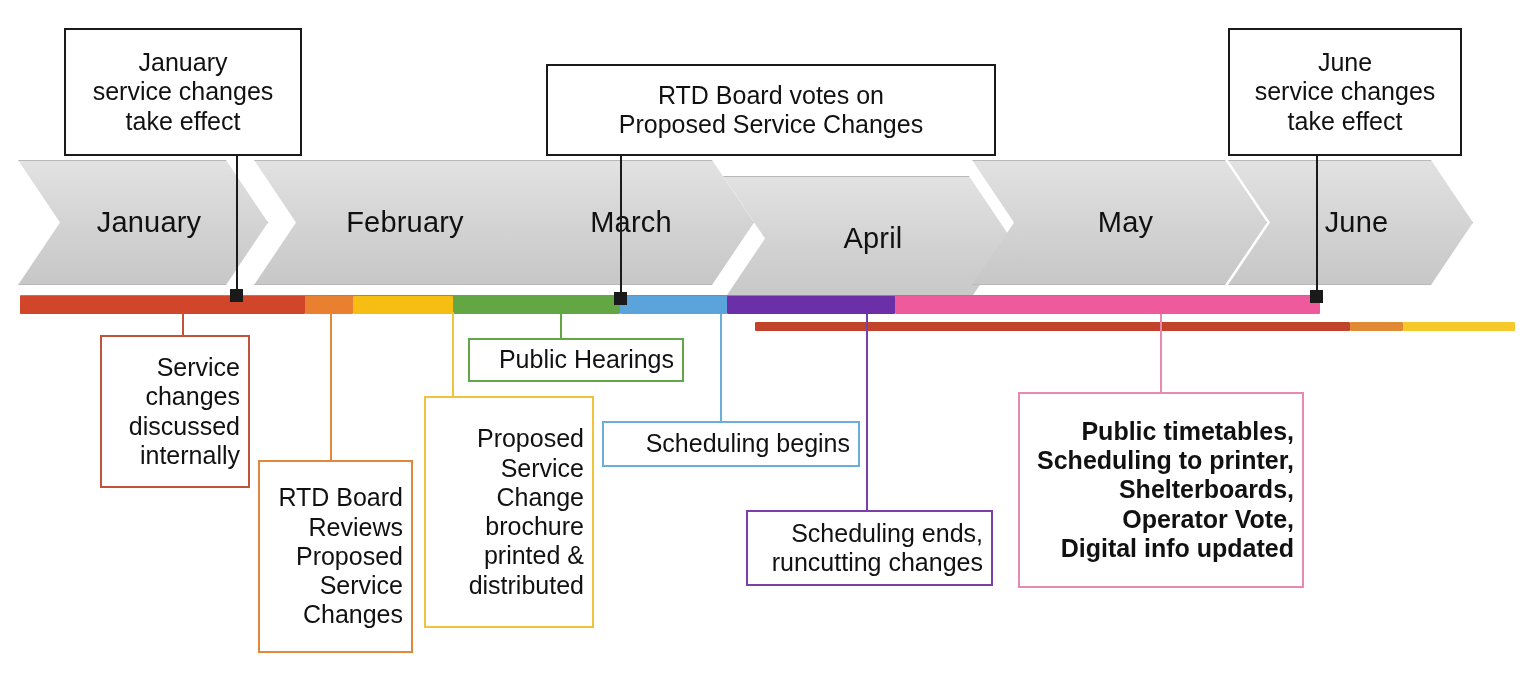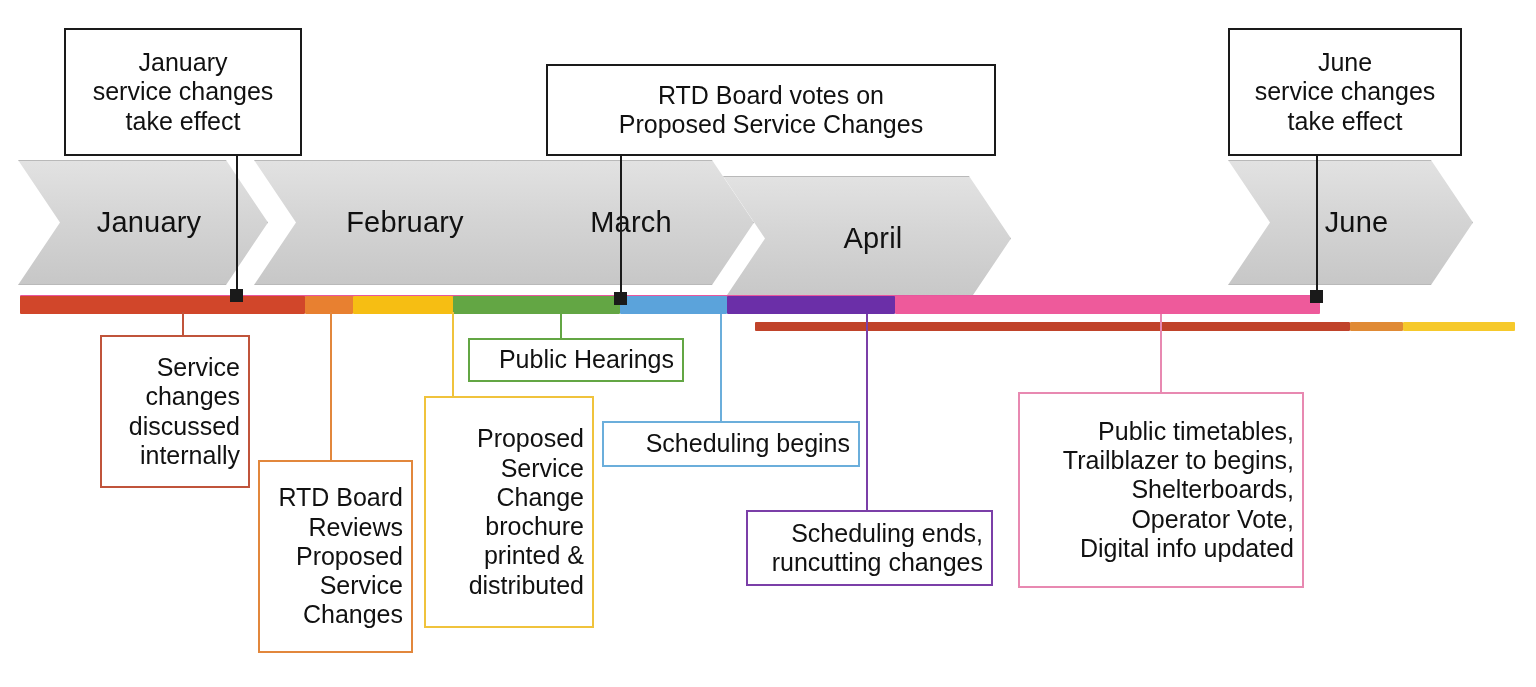--- a/index.html
+++ b/index.html
@@ -105,20 +105,23 @@
         <span class="chevron-label">January</span>
       </div>
       <div class="chevron" style="left: 254px; width: 290px; text-align: right;">
         <span class="chevron-label">February</span>
       </div>
       <div class="chevron" style="left: 496px; width: 258px;">
         <span class="chevron-label">March</span>
       </div>
       <div class="chevron" style="left: 723px; width: 288px; margin-top: 16px;">
         <span class="chevron-label">April</span>
+      </div>
+      <div class="chevron" style="left: 972px; width: 295px;">
+        <span class="chevron-label">May</span>
       </div>
       <div class="chevron" style="left: 1228px; width: 245px;">
         <span class="chevron-label">June</span>
       </div>
     </div>
 
   <div class="bar-row" id="bar-layer">
       <div class="seg" style="left: 20px; top: 295px; width: 1300px; height: 9px; background: rgb(232, 85, 158);"></div>
       <div class="seg" style="left: 20px; top: 296px; width: 285px; height: 18px; background: rgb(209, 70, 42);"></div>
       <div class="seg" style="left: 305px; top: 296px; width: 48px; height: 18px; background: rgb(232, 128, 48);"></div>
@@ -184,22 +187,22 @@
       <div class="conn conn-v" style="left: 720px; top: 314px; height: 107px; background: rgb(107, 174, 219);"></div>
       <div class="callout left" style="left: 602px; top: 421px; width: 258px; height: 46px; border-color: rgb(107, 174, 219); border-width: 2px;">
         <div class="line">Scheduling begins</div>
       </div>
       <div class="conn conn-v" style="left: 866px; top: 314px; height: 196px; background: rgb(123, 63, 168);"></div>
       <div class="callout left" style="left: 746px; top: 510px; width: 247px; height: 76px; border-color: rgb(123, 63, 168); border-width: 2px;">
         <div class="line">Scheduling ends,</div>
         <div class="line">runcutting changes</div>
       </div>
       <div class="conn conn-v" style="left: 1160px; top: 314px; height: 78px; background: rgb(232, 137, 177);"></div>
-      <div class="callout left" style="left: 1018px; top: 392px; width: 286px; height: 196px; border-color: rgb(232, 137, 177); border-width: 2px;">
+      <div class="callout left" style="left: 1018px; top: 392px; width: 286px; height: 196px; border-color: rgb(232, 137, 177); border-width: 2px; font-weight: bold;">
         <div class="line">Public timetables,</div>
-        <div class="line">Trailblazer to begins,</div>
+        <div class="line">Scheduling to printer,</div>
         <div class="line">Shelterboards,</div>
         <div class="line">Operator Vote,</div>
         <div class="line">Digital info updated</div>
       </div>
     </div>
 
 </div>
 
 </body></html>

